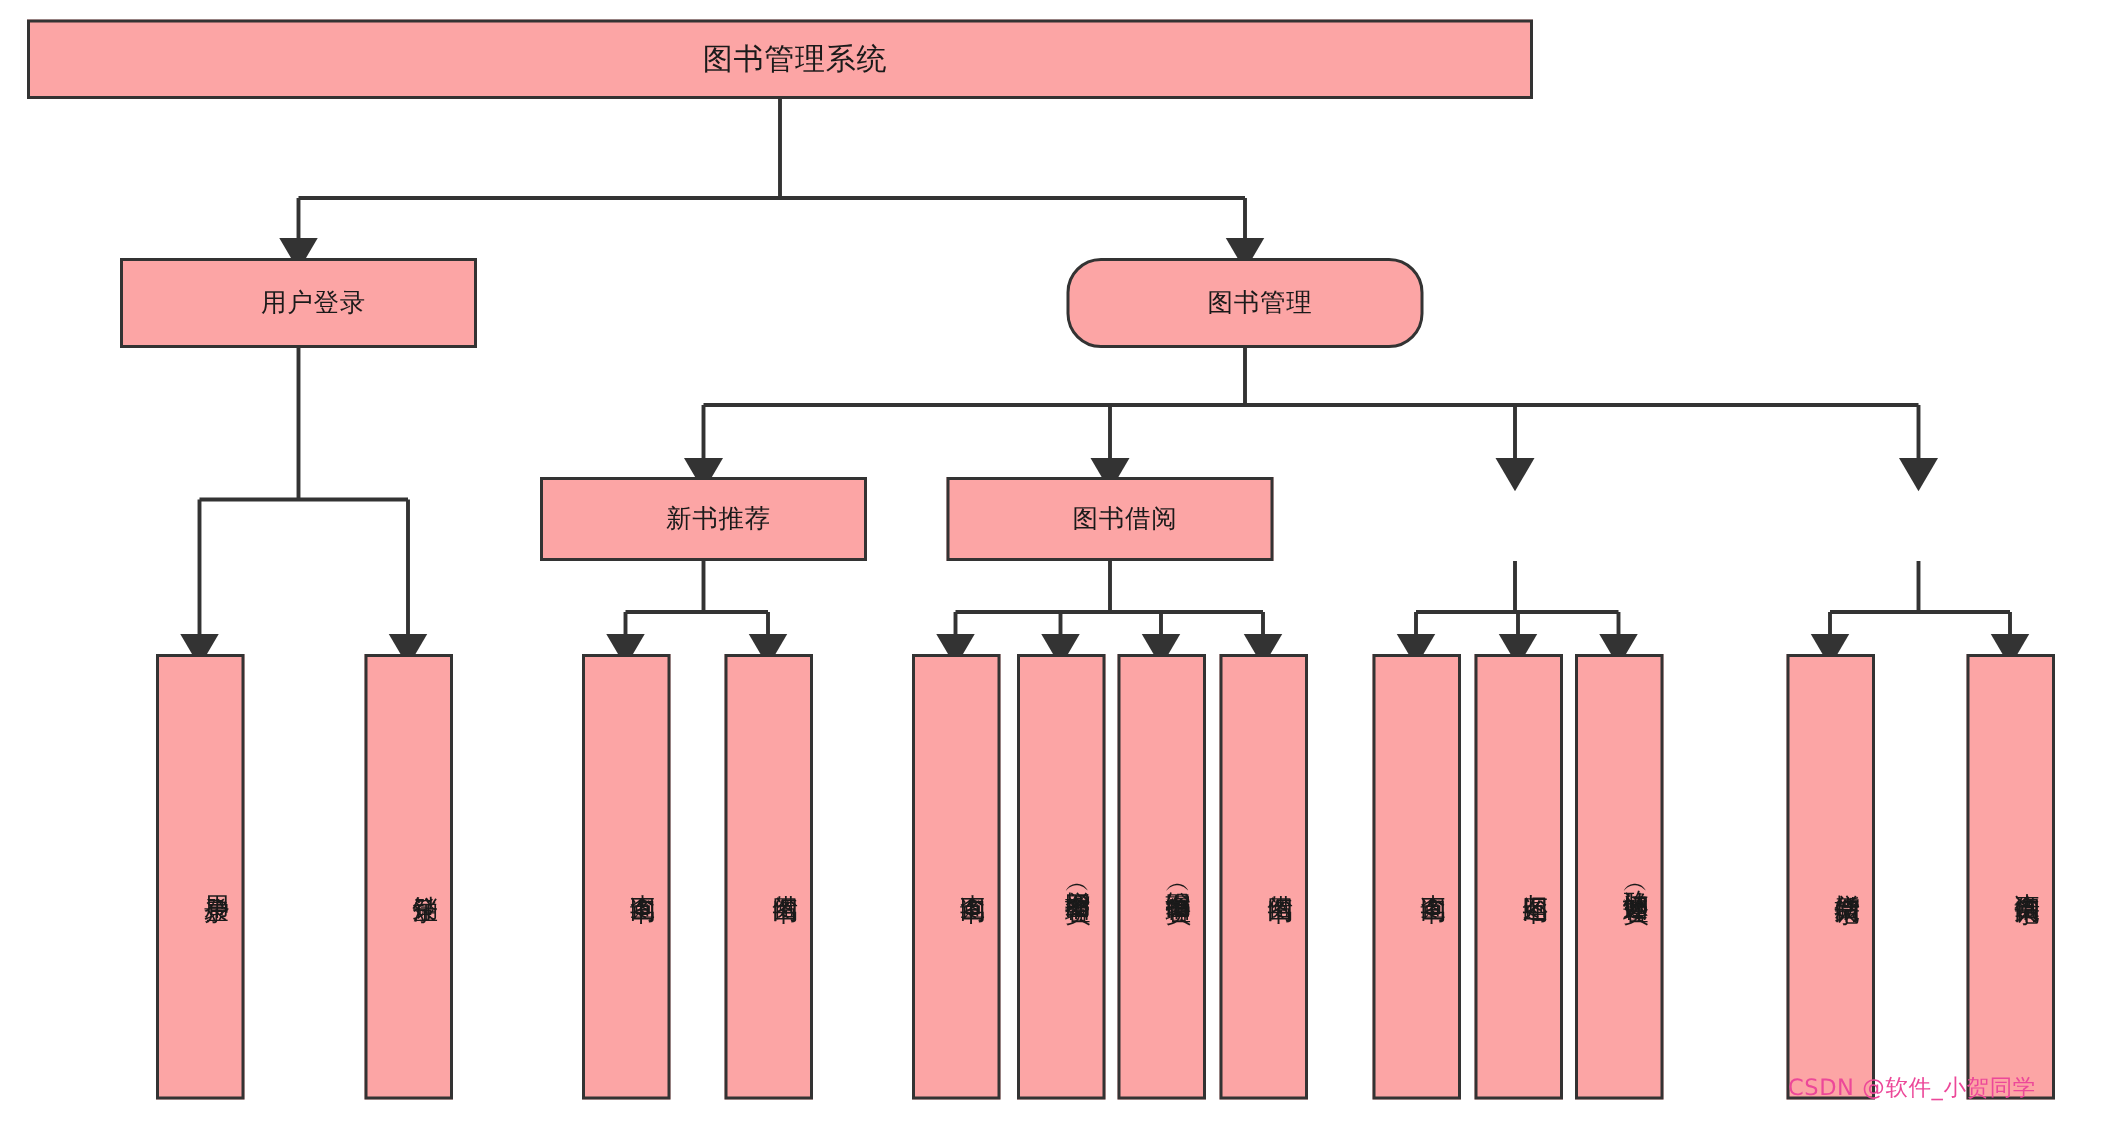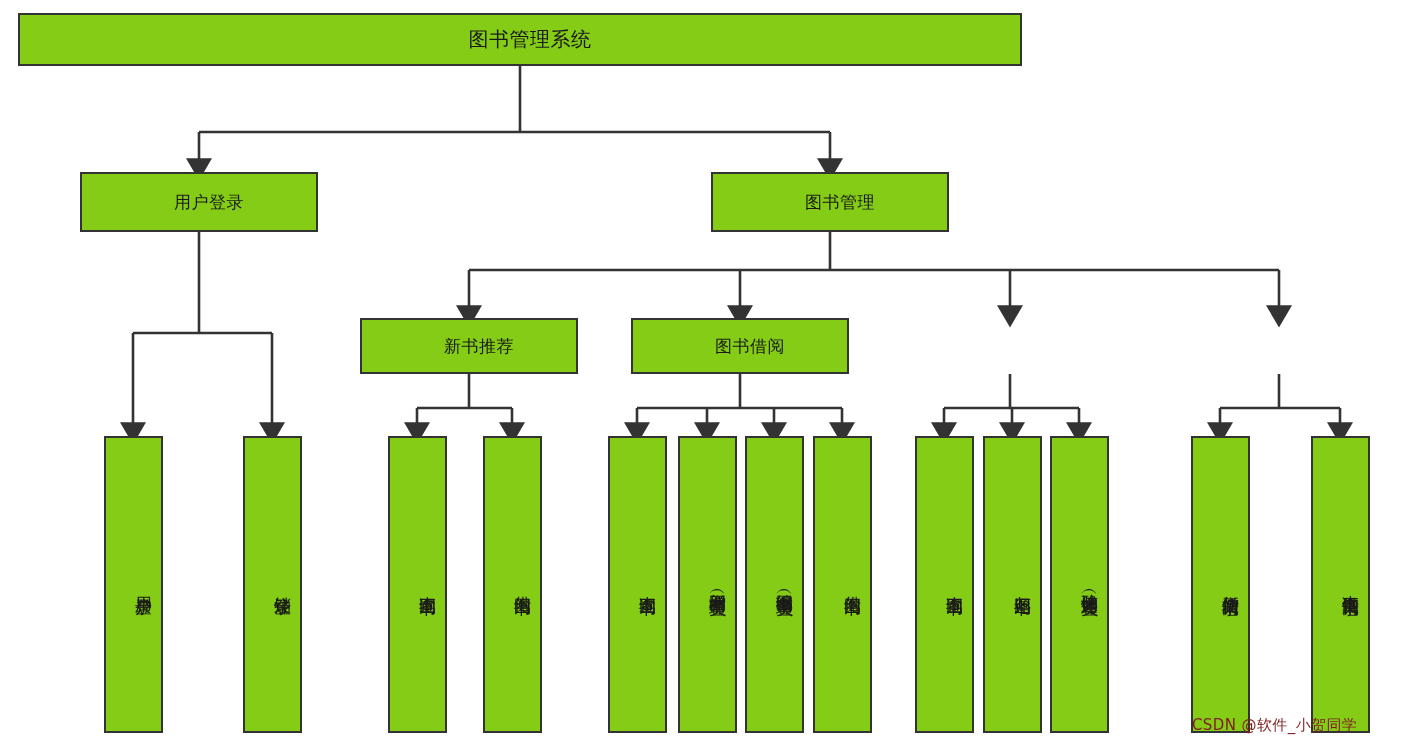--- a/index.html
+++ b/index.html
@@ -22,21 +22,21 @@
   svg#edges {
     position: absolute;
     left: 0;
     top: 0;
     width: 1405px;
     height: 747px;
   }
   .node {
     position: absolute;
     box-sizing: border-box;
-    background: #84cc16;
+    background: #fca5a5;
     border: 2px solid #333333;
     display: flex;
     align-items: center;
     justify-content: center;
     overflow: hidden;
     padding-left: 20px;
   }
   .node-label {
     color: #1a1a1a;
     font-size: 17px;
@@ -50,21 +50,21 @@
     text-orientation: upright;
     letter-spacing: 1px;
     line-height: 1;
   }
   .node.root .node-label { font-size: 20px; }
   .watermark {
     position: absolute;
     left: 1192px;
     top: 716px;
     font-size: 15px;
-    color: #7f1d1d;
+    color: #ec4899;
     letter-spacing: 0.4px;
     white-space: nowrap;
     pointer-events: none;
   }
 </style>
 </head>
 <body>
 
 <div id="diagram-root">
 
@@ -118,21 +118,21 @@
     </g>
   </svg>
 
   <div class="node root" style="left:18px; top:13px; width:1004px; height:53px;">
     <span class="node-label">图书管理系统</span>
   </div>
 
   <div class="node" style="left:80px; top:172px; width:238px; height:60px;">
     <span class="node-label">用户登录</span>
   </div>
-  <div class="node" style="left:711px; top:172px; width:238px; height:60px;">
+  <div class="node" style="left:711px; top:172px; width:238px; height:60px;border-radius:23px;">
     <span class="node-label">图书管理</span>
   </div>
 
   <div class="node" style="left:360px; top:318px; width:218px; height:56px;">
     <span class="node-label">新书推荐</span>
   </div>
   <div class="node" style="left:631px; top:318px; width:218px; height:56px;justify-content:center;">
     <span class="node-label">图书借阅</span>
   </div>
 

